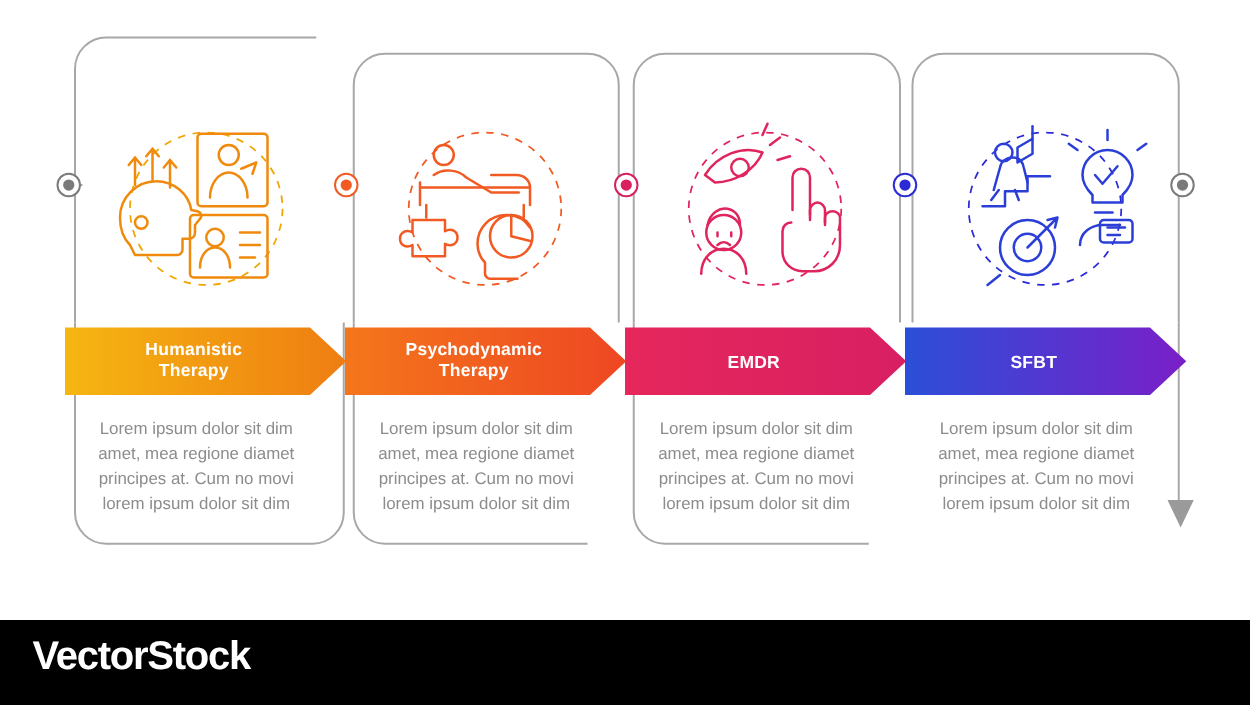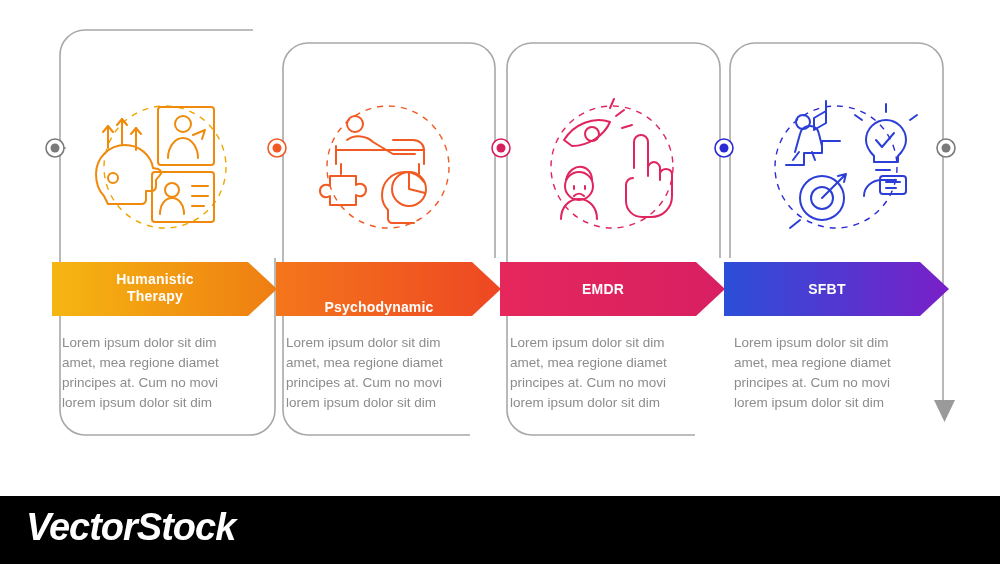--- a/index.html
+++ b/index.html
@@ -44,41 +44,40 @@
     width: 190px;
     letter-spacing: 0.2px;
   }
   
   .step-body {
     position: absolute;
     color: #8c8c8c;
     font-size: 13.5px;
     line-height: 20px;
     width: 190px;
-    text-align: left;
+    text-align: center;
   }
   
   #footer {
     position: absolute;
     left: 0;
     top: 496px;
     width: 1000px;
     height: 68px;
     background: #000000;
     color: #ffffff;
   }
   #vs-logo {
     position: absolute;
     left: 26px;
     top: 10px;
-    font-size: 38px;
+    font-size: 32px;
     font-weight: bold;
     letter-spacing: -1.0px;
     font-family: "Liberation Sans", sans-serif;
-    font-style: italic;
   }
   #vs-url {
     position: absolute;
     right: 26px;
     top: 16px;
     font-size: 25px;
     letter-spacing: -0.2px;
     font-family: "Liberation Sans", sans-serif;
   }
 </style>
@@ -238,21 +237,21 @@
         <circle cx="822" cy="198" r="11"></circle>
         <path d="M822 198 l22 -22 M838 176 l8 -2 l-2 8"></path>
         <path d="M800 220 l-10 8"></path>
       </g>
     </svg>
 
     <div class="step-label" style="left:60px; top:271px;">
       <span>Humanistic</span><br>
       <span>Therapy</span>
     </div>
-    <div class="step-label" style="left:284px; top:271px;margin-top:28px;">
+    <div class="step-label" style="left:284px; top:271px;">
       <span>Psychodynamic</span><br>
       <span>Therapy</span>
     </div>
     <div class="step-label" style="left:732px; top:281px;">
       <span>SFBT</span>
     </div>
     <div class="step-label" style="left:508px; top:281px;">
       <span>EMDR</span>
     </div>
 

